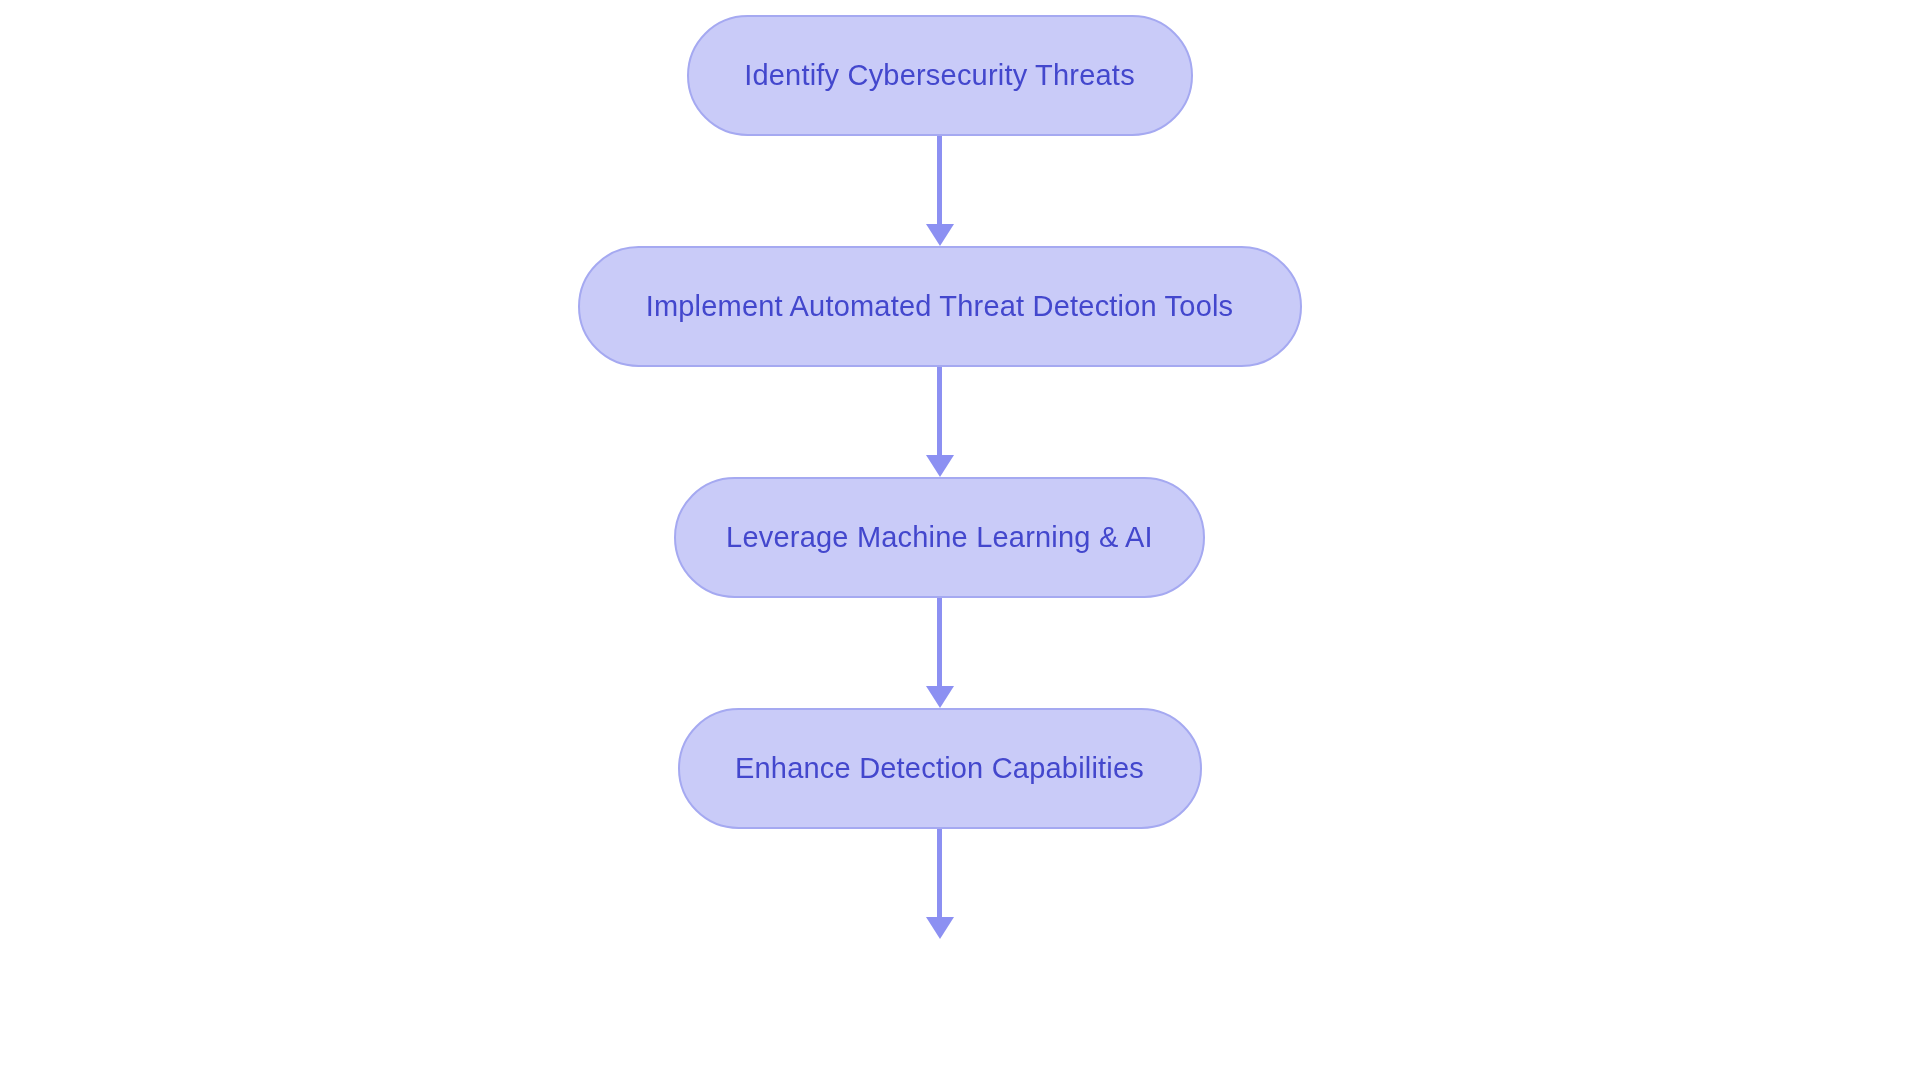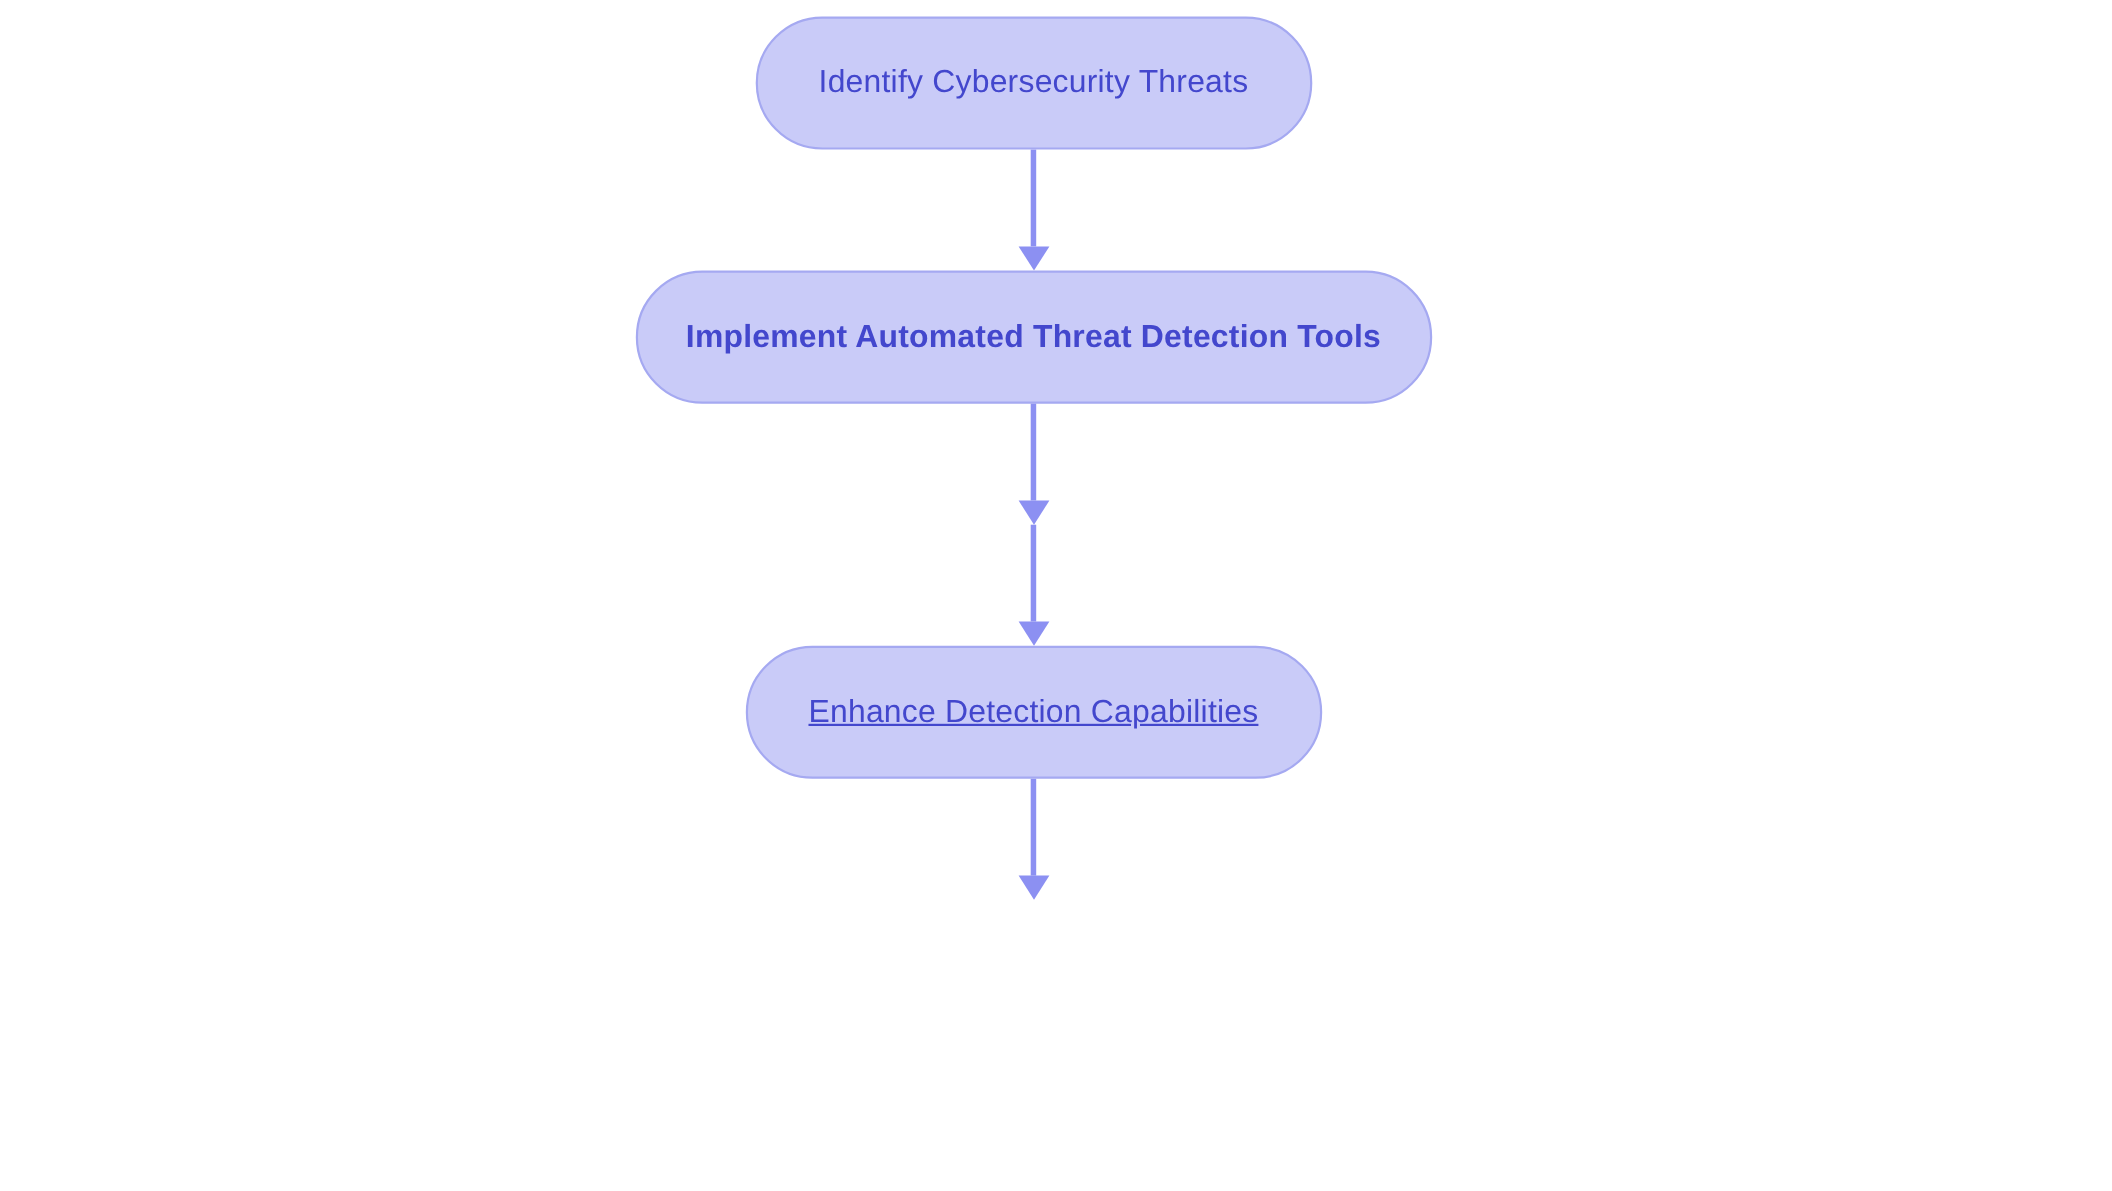--- a/index.html
+++ b/index.html
@@ -34,23 +34,23 @@
     display: flex;
     align-items: center;
     justify-content: center;
     color: var(--node-text);
     font-size: 29px;
     font-weight: 500;
     letter-spacing: 0.2px;
     white-space: nowrap;
   }
   .node-1 { width: 506px; }
-  .node-2 { width: 724px; font-weight: bold; }
+  .node-2 { width: 724px; }
   .node-3 { width: 531px; }
-  .node-4 { width: 524px; text-decoration: underline; }
+  .node-4 { width: 524px; }
   .node-5 { width: 914px; }
   .arrow {
     height: 110px;
     flex: 0 0 110px;
     display: flex;
     flex-direction: column;
     align-items: center;
   }
   .arrow-line {
     width: 5px;
@@ -82,20 +82,23 @@
 
   <div class="node node-2">
     <span>Implement Automated Threat Detection Tools</span>
   </div>
 
   <div class="arrow">
     <div class="arrow-line"></div>
     <div class="arrow-head"></div>
   </div>
 
+  <div class="node node-3">
+    <span>Leverage Machine Learning &amp; AI</span>
+  </div>
 
   <div class="arrow">
     <div class="arrow-line"></div>
     <div class="arrow-head"></div>
   </div>
 
   <div class="node node-4">
     <span>Enhance Detection Capabilities</span>
   </div>
 

